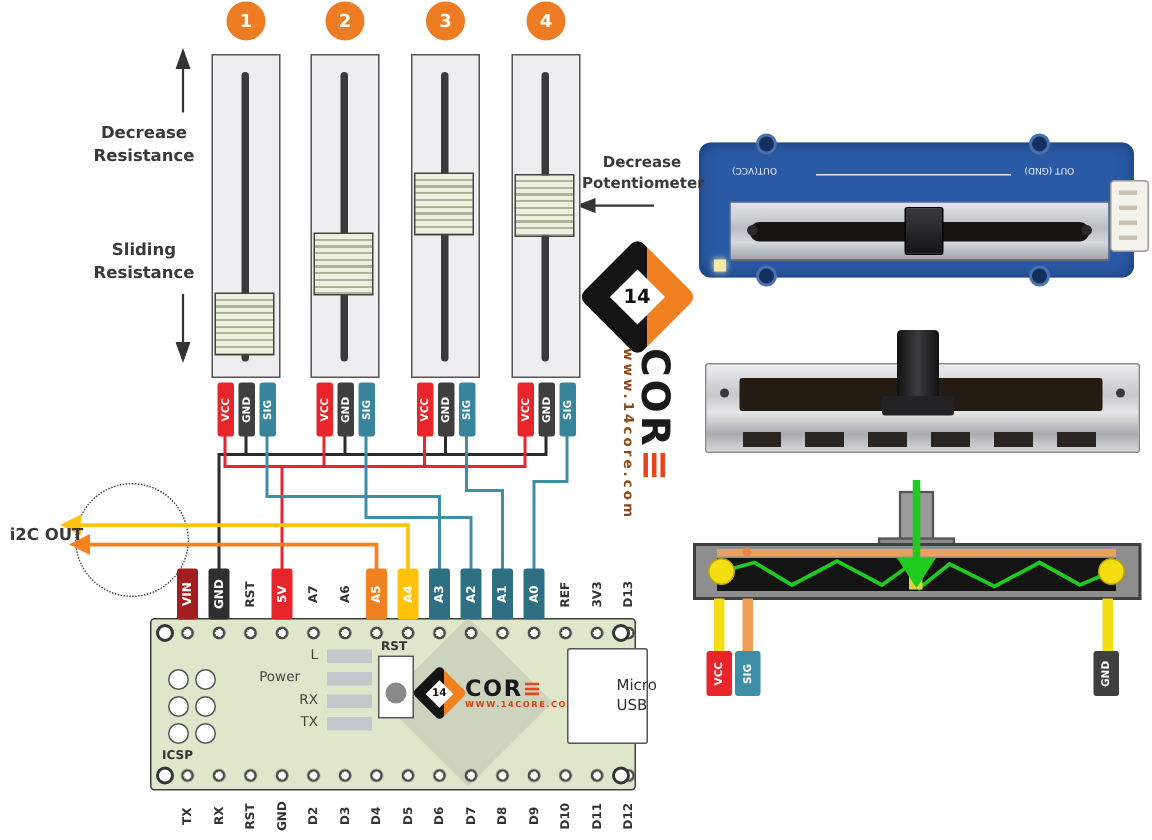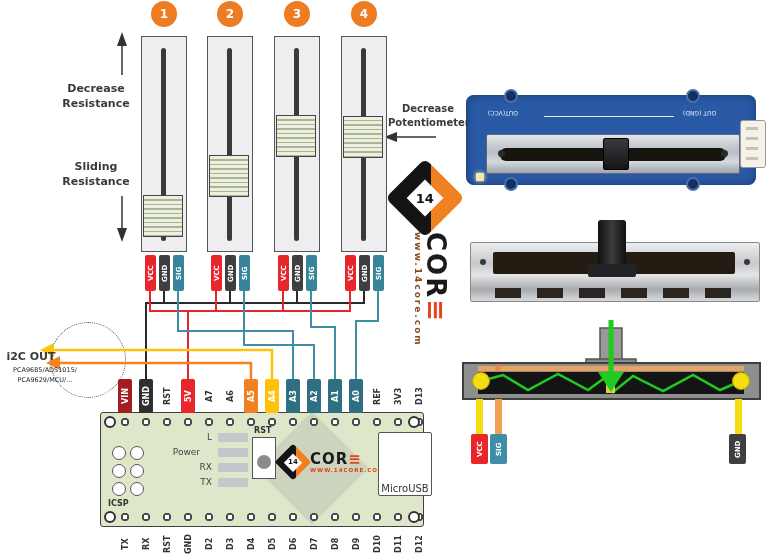--- a/index.html
+++ b/index.html
@@ -35,21 +35,21 @@
      background-image:radial-gradient(circle at 8px 6px,#fff 0 2.5px,#4A4A4A 2.5px 4px,rgba(0,0,0,0) 4.5px);
      background-size:21px 12px;background-repeat:repeat-x;}
   .cornerhole{position:absolute;width:12px;height:12px;border-radius:50%;background:#fff;border:2.5px solid #333;z-index:2;box-sizing:border-box;}
   .icspc{position:absolute;width:14px;height:14px;border-radius:50%;background:#fff;border:1.5px solid #555;z-index:2;box-sizing:border-box;}
   .boardlabel{position:absolute;font-size:8px;font-weight:bold;color:#333;z-index:2;}
   .ledlabel{position:absolute;width:40px;text-align:right;font-size:9px;color:#444;z-index:2;}
   .ledbar{position:absolute;width:30px;height:9px;background:#C3C8CC;z-index:2;}
   .rstbtn{position:absolute;left:252px;top:437px;width:24px;height:42px;background:#fff;border:1.5px solid #555;z-index:2;box-sizing:border-box;}
   .rstdot{position:absolute;left:4px;top:17px;width:14px;height:14px;border-radius:50%;background:#8a8a8a;}
   .usb{position:absolute;left:378px;top:432px;width:54px;height:64px;background:#fff;border:1.5px solid #555;border-radius:2px;z-index:2;
-       display:flex;align-items:flex-end;justify-content:center;font-size:10px;color:#333;line-height:1.3;box-sizing:border-box;}
+       display:flex;flex-direction:column;align-items:flex-start;justify-content:center;font-size:10px;color:#333;line-height:1.3;box-sizing:border-box;padding-left:32px;}
   .bigdiamond{position:absolute;left:272px;top:428px;width:80px;height:80px;background:#CDD4BE;transform:rotate(45deg);z-index:1;}
   
   .blogo{position:absolute;left:280px;top:449px;display:flex;align-items:center;gap:4px;z-index:2;}
   .dmini{width:26px;height:26px;transform:rotate(45deg);border-radius:3px;
          background:linear-gradient(45deg,#141414 58%,#F08020 58%);display:flex;align-items:center;justify-content:center;}
   .dmini .inner{width:13px;height:13px;background:#fff;display:flex;align-items:center;justify-content:center;}
   .dmini .inner span{transform:rotate(-45deg);font-size:7px;font-weight:bold;color:#111;}
   .blogo .word{font-size:15px;font-weight:bold;color:#1a1a1a;letter-spacing:1px;line-height:1;}
   .blogo .word .eq{color:#E8431A;}
   .blogo .url{font-size:5.5px;font-weight:bold;color:#E04010;letter-spacing:1px;}
@@ -186,24 +186,20 @@
   <div class="ptab gndt" style="left:358.5px">GND</div>
   <div class="ptab sig" style="left:372.5px">SIG</div>
 
   <div class="note" style="left:388px;top:102px;width:80px;font-size:10px">
     <span>Decrease</span><br>
     <span>Potentiometer</span>
   </div>
 
   <div class="dashed-circle"></div>
   <div class="note" style="left:4px;top:350px;width:54px;font-size:11px">i2C OUT</div>
-  <div class="i2c-sub" style="left:0px;top:366px;width:90px">
-    <span>PCA9685/ADS1015/</span><br>
-    <span>PCA9629/MCU/...</span>
-  </div>
 
   <div class="pt vin" style="left:118px">VIN</div>
   <div class="pt gndp" style="left:139px">GND</div>
   <div class="pt plain" style="left:160px">RST</div>
   <div class="pt v5" style="left:181px">5V</div>
   <div class="pt plain" style="left:202px">A7</div>
   <div class="pt plain" style="left:223px">A6</div>
   <div class="pt a5" style="left:244px">A5</div>
   <div class="pt a4" style="left:265px">A4</div>
   <div class="pt an" style="left:286px">A3</div>

